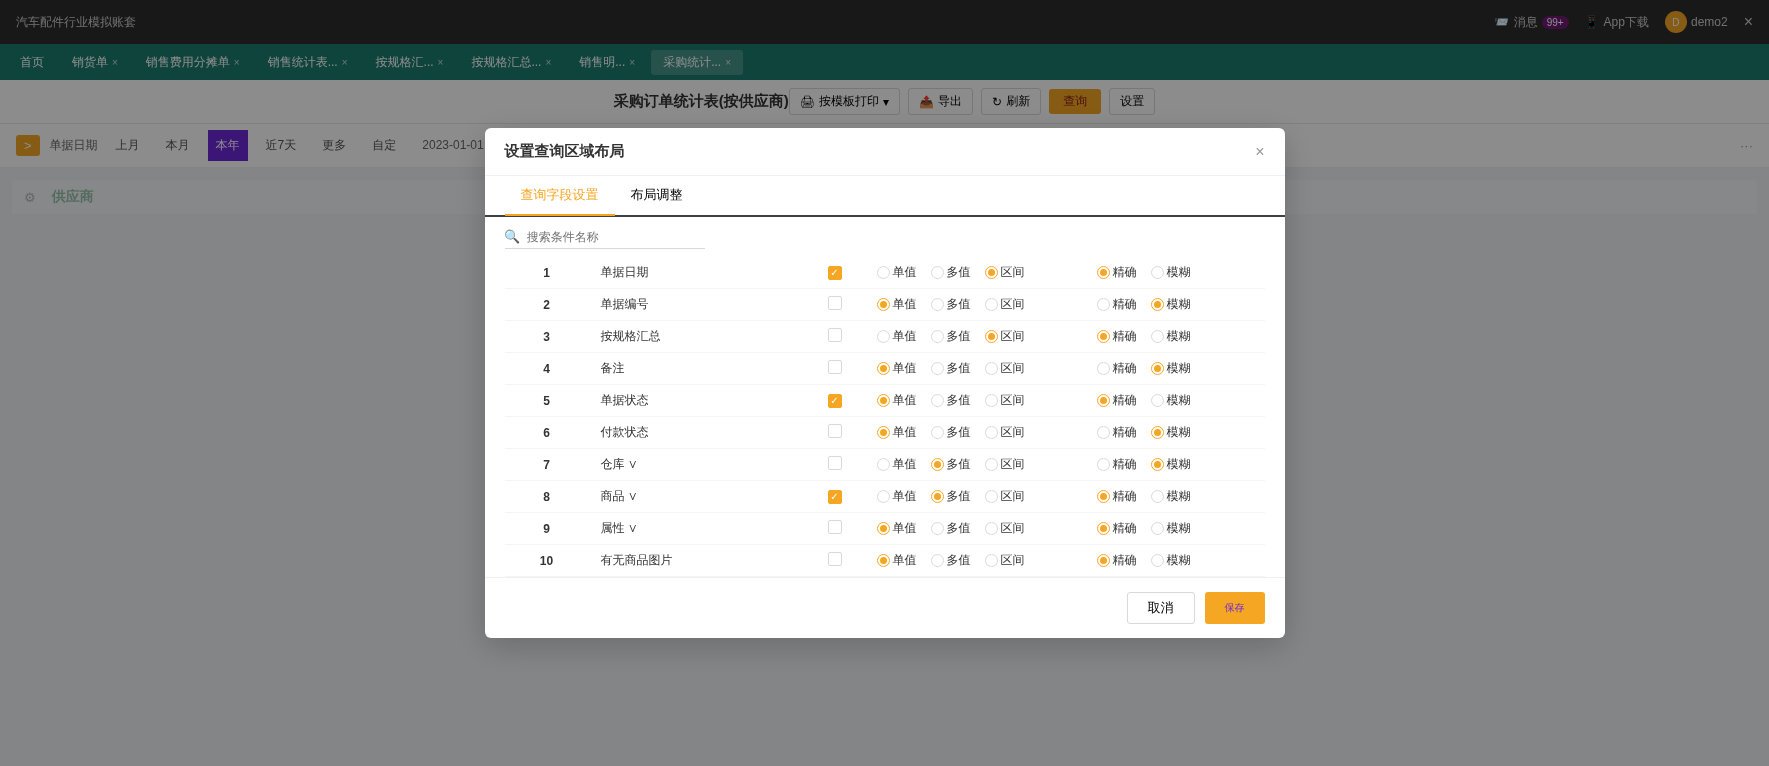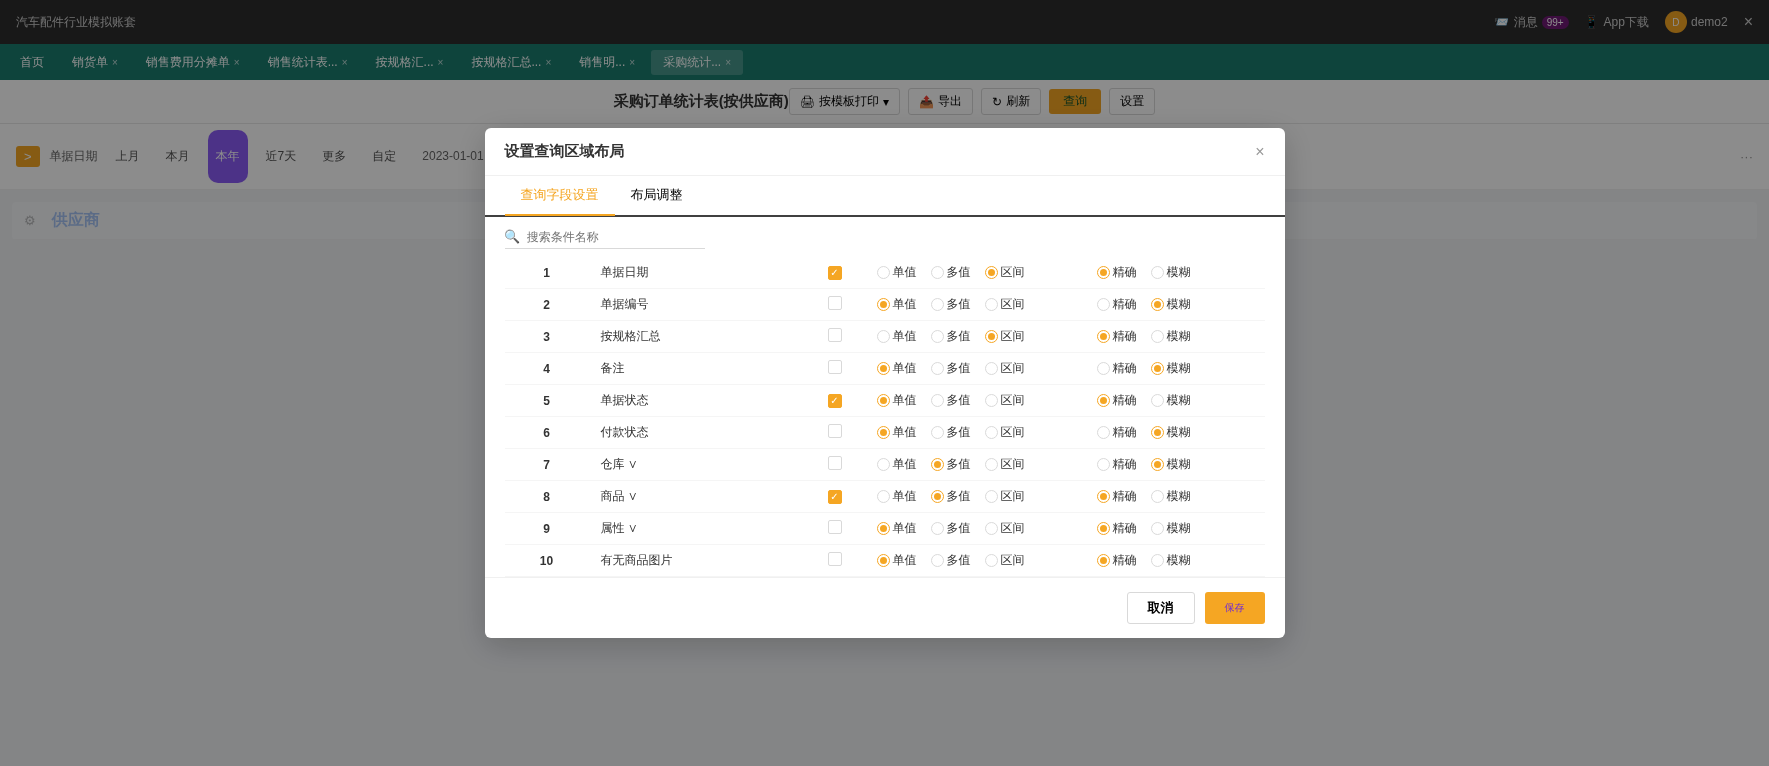--- a/index.html
+++ b/index.html
@@ -48,35 +48,35 @@
       background: #fff;
       padding: 8px 16px;
       display: flex;
       align-items: center;
       justify-content: center;
       border-bottom: 1px solid #e8e8e8;
     }
     .page-title { font-size: 15px; font-weight: bold; color: #333; }
     .page-actions { display: flex; gap: 8px; align-items: center; }
     .btn-outline { border: 1px solid #d9d9d9; background: #fff; padding: 4px 10px; border-radius: 3px; cursor: pointer; font-size: 12px; display: flex; align-items: center; gap: 4px; }
-    .btn-orange { background: #f5a623; color: #14532d; border: none; padding: 4px 14px; border-radius: 3px; cursor: pointer; font-size: 12px; }
+    .btn-orange { background: #f5a623; color: #7f1d1d; border: none; padding: 4px 14px; border-radius: 3px; cursor: pointer; font-size: 12px; }
 
     
     .filter-bar {
       background: #fff;
       padding: 6px 16px;
       display: flex;
       align-items: center;
       gap: 10px;
       border-bottom: 1px solid #f0f0f0;
     }
     .filter-toggle { background: #f5a623; color: white; border: none; padding: 3px 8px; border-radius: 3px; cursor: pointer; font-size: 13px; }
     .filter-label { font-size: 12px; color: #666; }
     .filter-btn { padding: 2px 8px; font-size: 12px; color: #555; cursor: pointer; }
-    .filter-btn.active { background: #8b5cf6; color: white; border-radius: 10px; padding: 18px 8px; }
+    .filter-btn.active { background: #6d28d9; color: white; border-radius: 0; padding: 7px 8px; }
 
     
     .content-area { background: #f0f2f5; padding: 12px; min-height: 400px; }
     .table-container { background: #fff; border-radius: 4px; overflow: hidden; }
 
     
     .modal-overlay {
       position: fixed; top: 0; left: 0; right: 0; bottom: 0;
       background: rgba(0,0,0,0.45);
       display: flex; align-items: center; justify-content: center;
@@ -202,21 +202,21 @@
     .modal-body::-webkit-scrollbar { width: 6px; }
     .modal-body::-webkit-scrollbar-thumb { background: #ddd; border-radius: 3px; }
 
     .modal-footer {
       padding: 14px 20px;
       display: flex;
       justify-content: flex-end;
       gap: 10px;
       border-top: 1px solid #f0f0f0;
     }
-    .btn-cancel { padding: 6px 20px; border: 1px solid #d9d9d9; background: #fff; border-radius: 3px; cursor: pointer; font-size: 13px; font-weight: bold; }
+    .btn-cancel { padding: 6px 20px; border: 1px solid #d9d9d9; background: #fff; border-radius: 3px; cursor: pointer; font-size: 13px; }
     .btn-save { padding: 6px 20px; background: #f5a623; color: #6d28d9; border: none; border-radius: 3px; cursor: pointer; font-size: 10px; }
 
     .col-display { width: 60px; text-align: center; }
     .col-type { width: 220px; }
     .col-match { width: 180px; }
 
     .scrollable-table { max-height: 320px; overflow-y: auto; }
     .scrollable-table::-webkit-scrollbar { width: 6px; }
     .scrollable-table::-webkit-scrollbar-thumb { background: #ccc; border-radius: 3px; }
   </style>
@@ -316,21 +316,21 @@
   <span class="filter-btn">更多</span>
   <span class="filter-btn">自定</span>
   <span style="font-size:12px;color:#666;margin-left:8px;">2023-01-01 至 2023-12-31</span>
   <span style="margin-left:auto;color:#999;cursor:pointer;">···</span>
 </div>
 
 <div class="content-area" style="position:relative;">
   <div class="table-container" style="opacity:0.4;">
     <div style="display:flex;align-items:center;padding:8px 12px;border-bottom:1px solid #f0f0f0;gap:16px;">
       <span style="color:#666;cursor:pointer;">⚙</span>
-      <span style="flex:1;font-size:16px;color:#3b82f6;font-weight:bold;">供应商</span>
+      <span style="flex:1;font-size:14px;color:#15803d;font-weight:bold;">供应商</span>
       <span style="flex:1;font-size:12px;color:#333;font-weight:bold;">供应商...</span>
     </div>
   </div>
 </div>
 
 <div class="modal-overlay">
   <div class="modal">
 
     <div class="modal-header">
       <span class="modal-title">设置查询区域布局</span>

